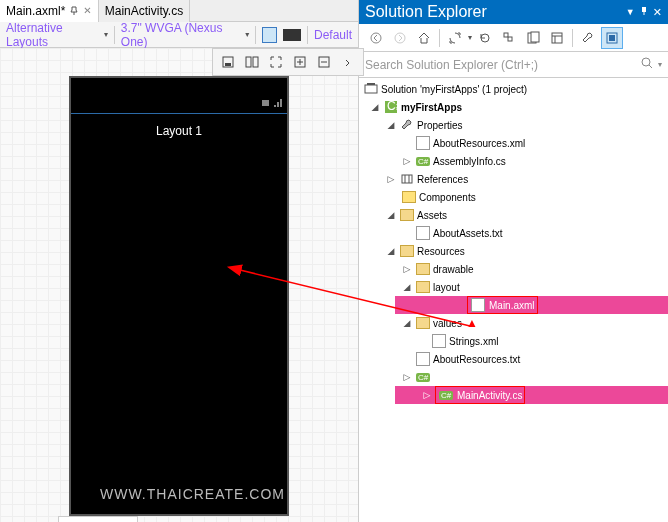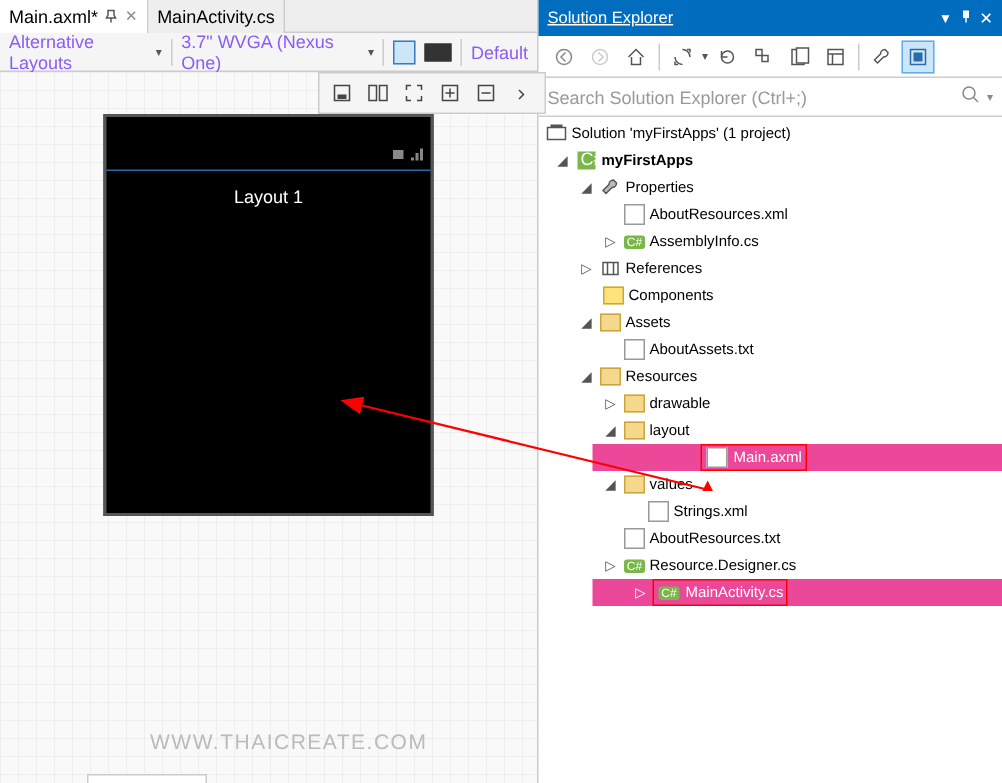--- a/index.html
+++ b/index.html
@@ -14,29 +14,29 @@
 .tab .tab-close { color: #888; font-size: 10px; }
 .tab .pin svg { display: block; }
 
 .designer-toolbar { height: 26px; display: flex; align-items: center; gap: 6px; padding: 0 6px; border-bottom: 1px solid #ccc; background: #f5f5f5; }
 .designer-toolbar .sep { width: 1px; height: 18px; background: #ccc; }
 .designer-toolbar .tb-text { color: #8b5cf6; }
 .icon-sq { width: 16px; height: 16px; border: 1px solid #555; background: #fff; display:inline-block; }
 .icon-sq.dark { background: #333; border-color:#333; }
 
 .design-surface { flex: 1; background-image: linear-gradient(#eee 1px, transparent 1px), linear-gradient(90deg, #eee 1px, transparent 1px); background-size: 12px 12px; background-color:#f9f9f9; position: relative; display:flex; justify-content:center; padding-top:28px;}
-.device-frame { width: 220px; height: 268px; background:#000; position:relative; border:2px solid #555;}
+.device-frame { width: 220px; height: 440px; background:#000; position:relative; border:2px solid #555;}
 .device-top { height:36px; border-bottom:1px solid #2b6aa8; display:flex; align-items:flex-end; justify-content:flex-end; padding:2px 4px; gap:2px;}
 .layout-label{ color:#fff; text-align:center; font-size:12px; margin-top:10px;}
 
 .float-toolbar { position:absolute; top:0px; left:212px; height:28px; background:#f5f5f5; border:1px solid #ccc; display:flex; align-items:center; gap:2px; padding:0 4px; z-index:5;}
 .float-btn { width:22px;height:22px; display:flex; align-items:center; justify-content:center; cursor:pointer; }
 
 .se-header { height: 24px; background:#006dbf; color:#fff; display:flex; align-items:center; padding:0 6px; justify-content:space-between;}
-.se-header .title{ font-size:11px;text-decoration:underline;}
+.se-header .title{ font-size:16px;}
 .se-header .win-controls{ display:flex; gap:4px; align-items:center;}
 .se-toolbar { height: 28px; border-bottom:1px solid #ccc; display:flex; align-items:center; gap:2px; padding:0 6px;}
 .se-toolbar .sep{ width:1px; height:18px; background:#ccc; margin:0 2px;}
 .se-tb-btn{ width:22px; height:22px; display:flex; align-items:center; justify-content:center; cursor:pointer;}
 .se-tb-btn.active{background:#cde6f7;border:1px solid #5caeee;}
 
 .se-search{ height:26px; border-bottom:1px solid #ccc; display:flex; align-items:center; padding:0 6px; gap:4px; color:#888;}
 .se-search input{ flex:1; border:none; outline:none; font-size:12px; color:#0369a1;}
 .se-search input::placeholder{ color:#999;}
 
@@ -346,21 +346,20 @@
        <span class="node-icon">
             <span class="file-icon"></span>
           </span>
        <span class="label">AboutResources.txt</span>
      </div>
      <div class="tree-row" style="padding-left:42px;">
        <span class="expand">▷</span>
        <span class="node-icon">
             <span class="cs-badge">C#</span>
           </span>
-       <span class="label">Resource.Designer.cs</span>
      </div>
      <div class="tree-row selected" style="padding-left:26px;">
        <span class="expand" style="color:#fff;">▷</span>
        <span class="red-box" style="border-color:red;">
          <span class="node-icon">
               <span class="cs-badge">C#</span>
             </span>
          <span class="label">MainActivity.cs</span>
        </span>
      </div>

